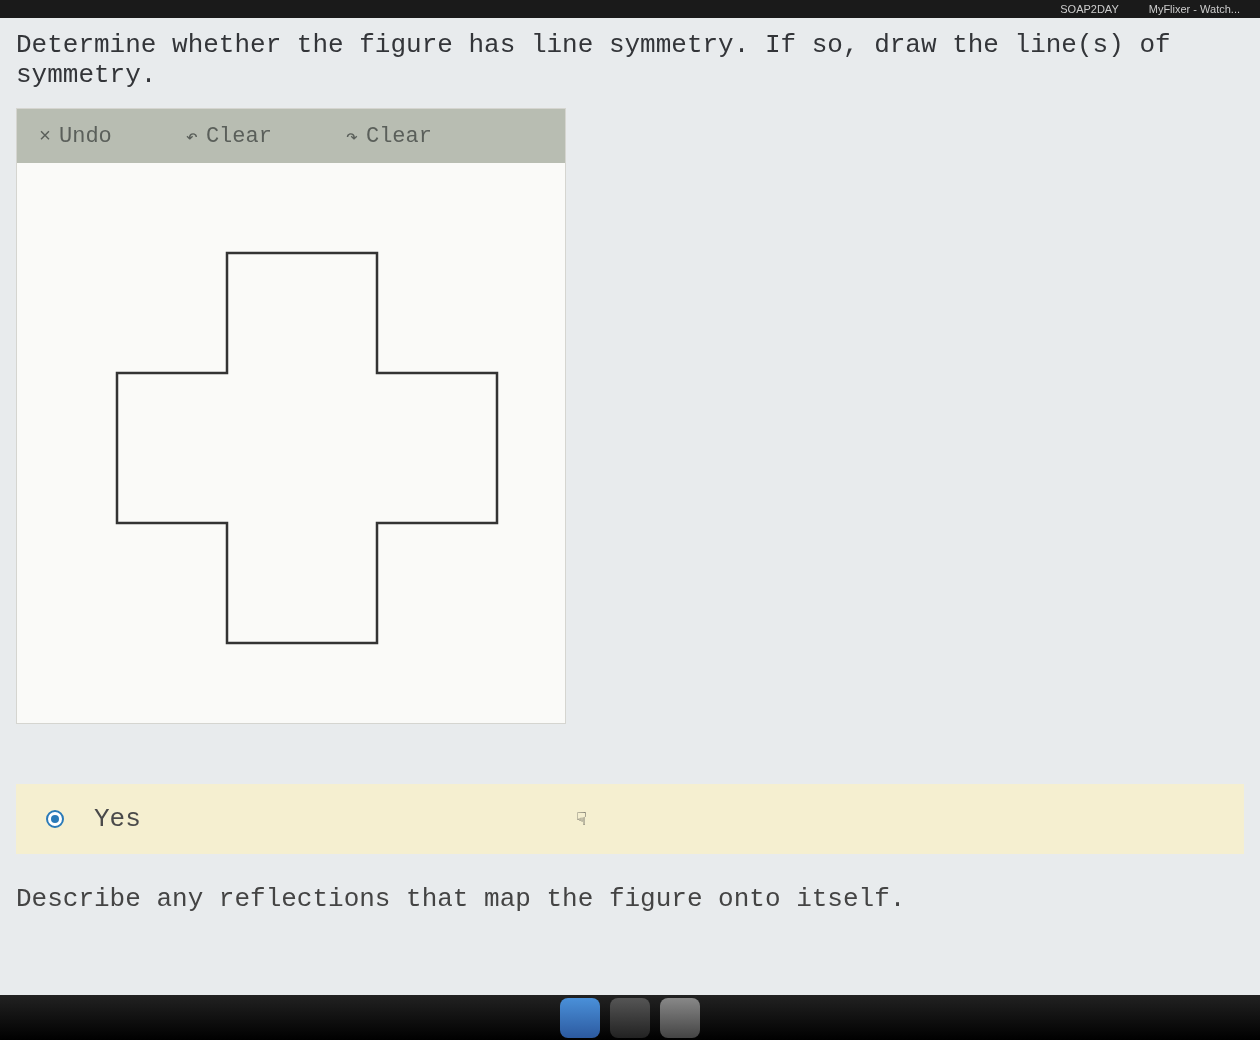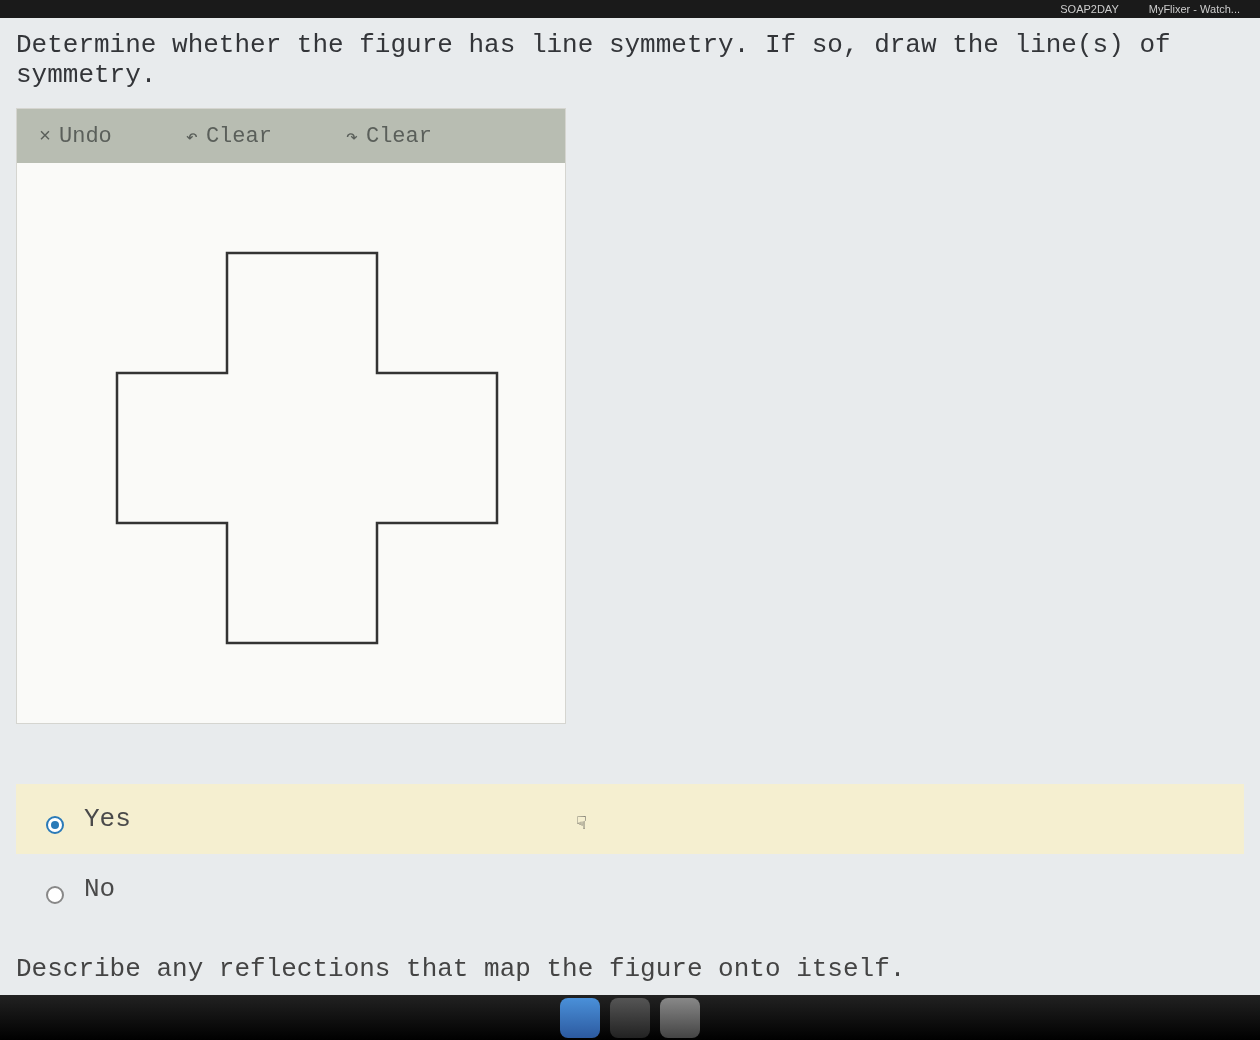--- a/index.html
+++ b/index.html
@@ -75,25 +75,25 @@
     .cross-shape {
       position: absolute;
       left: 80px;
       top: 70px;
     }
     .options-area {
       margin-top: 60px;
     }
     .option-row {
       display: flex;
-      align-items: flex-end;
+      align-items: center;
       padding: 20px 30px;
       font-size: 26px;
       color: #4a4a4a;
-      gap: 20px;
+      gap: 30px;
       position: relative;
     }
     .option-row.selected {
       background: #f5efd0;
     }
     .radio-outer {
       width: 18px;
       height: 18px;
       border: 2px solid #888;
       border-radius: 50%;
@@ -175,24 +175,20 @@
   </div>
 
   <div class="options-area">
     <div class="option-row selected">
       <span class="radio-outer checked">
         <span class="radio-inner"></span>
       </span>
       <span>Yes</span>
       <span class="cursor-icon">☟</span>
     </div>
-    <div class="option-row">
-      <span class="radio-outer"></span>
-      <span>No</span>
-    </div>
   </div>
 
   <div class="followup-question">Describe any reflections that map the figure onto itself.</div>
 
 </div>
 
 <div class="dock-area">
   <div class="dock-icon" style="background:linear-gradient(#4a90d9,#2c5aa0)"></div>
   <div class="dock-icon" style="background:linear-gradient(#555,#222)"></div>
   <div class="dock-icon" style="background:linear-gradient(#888,#444)"></div>

